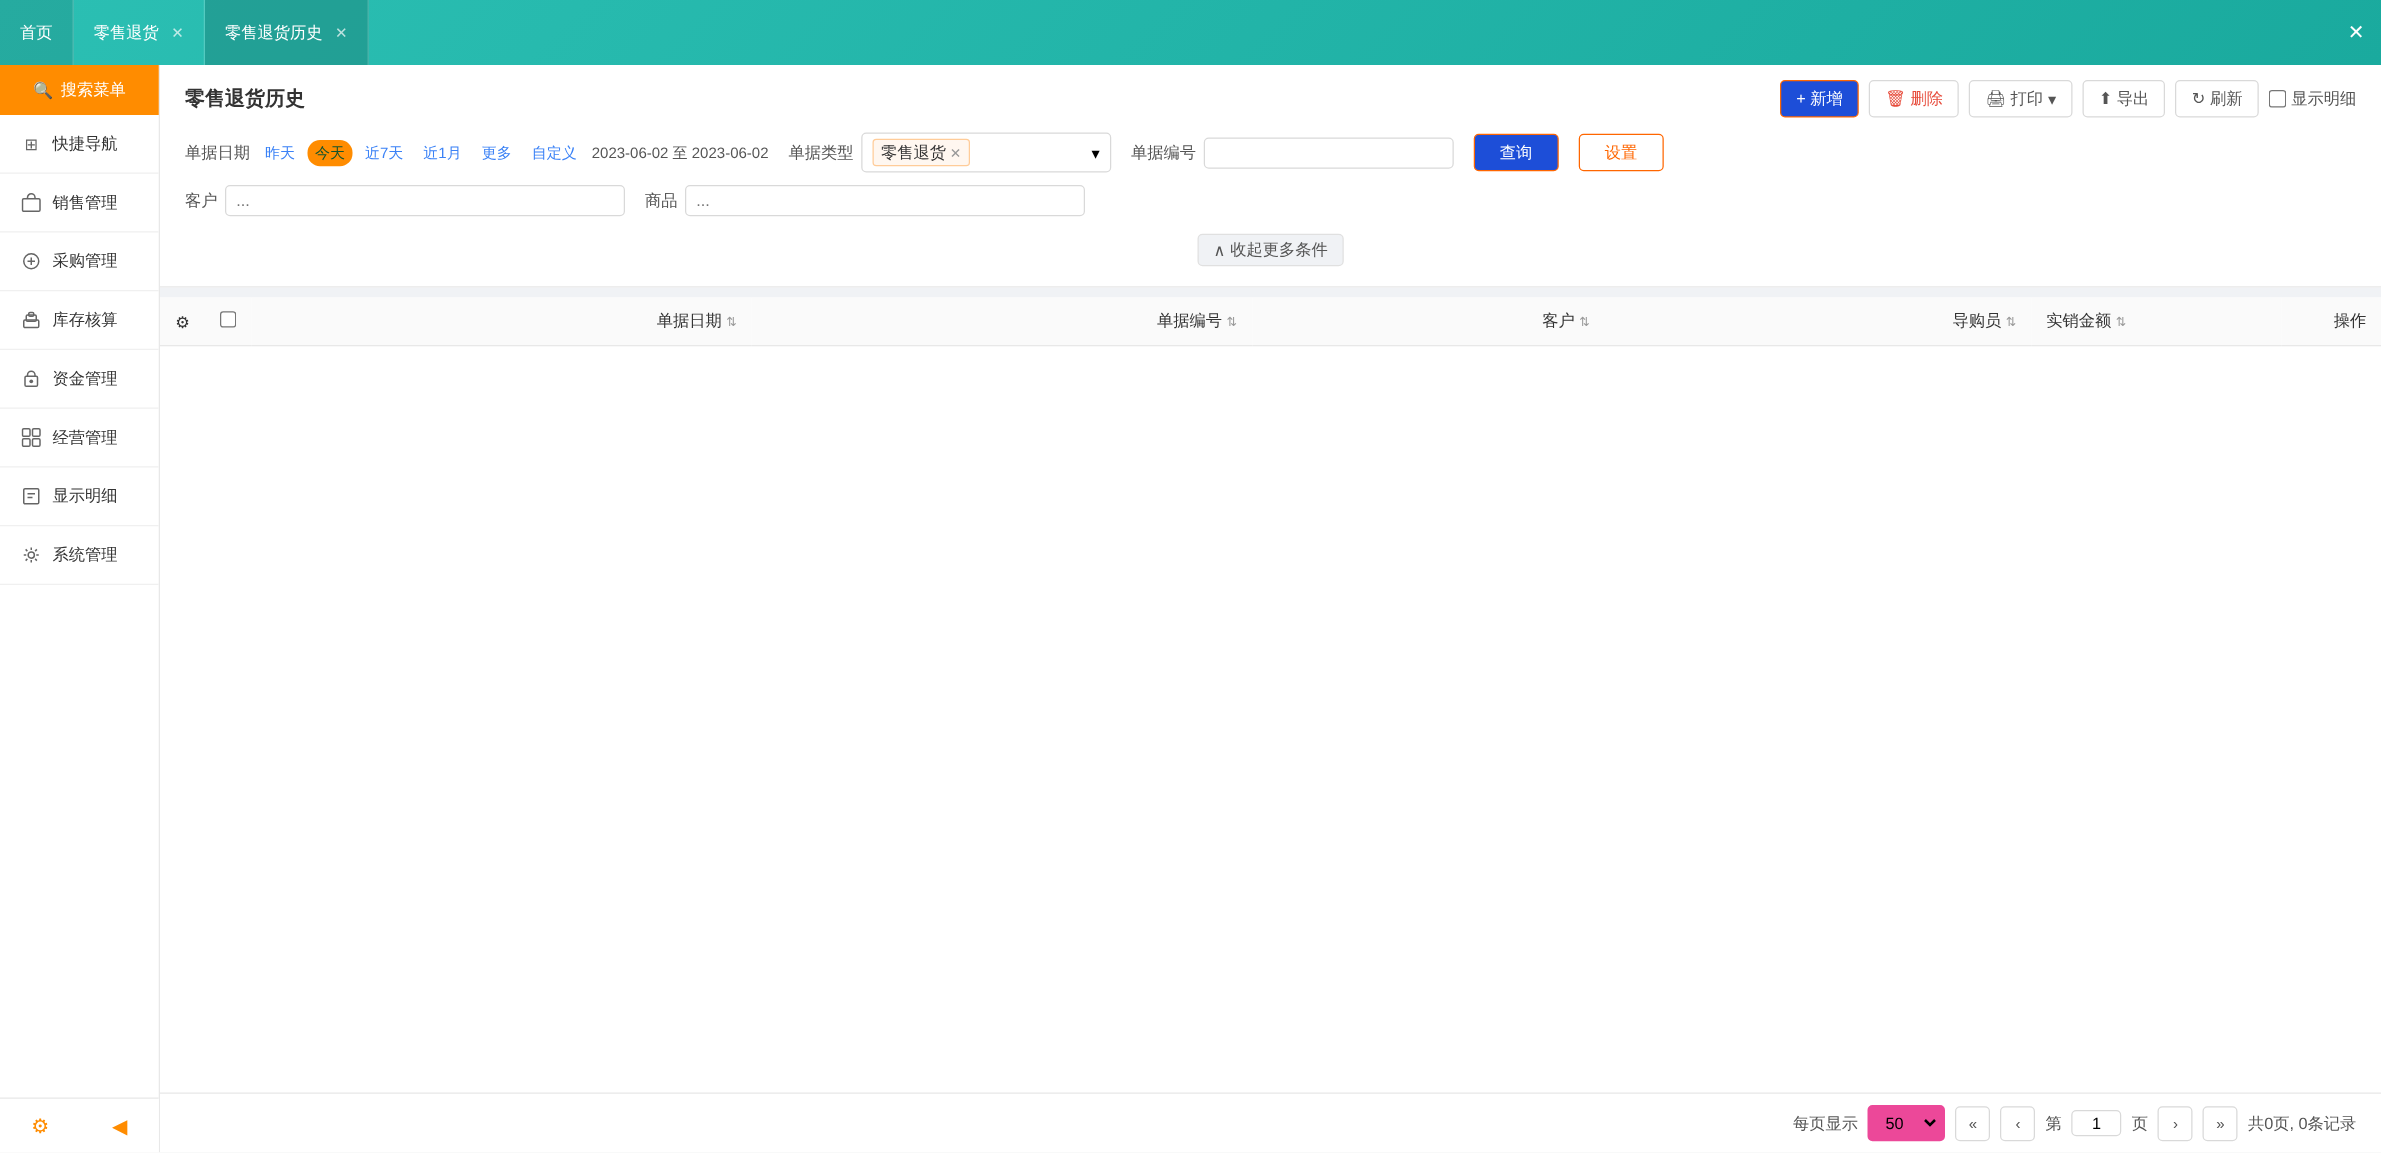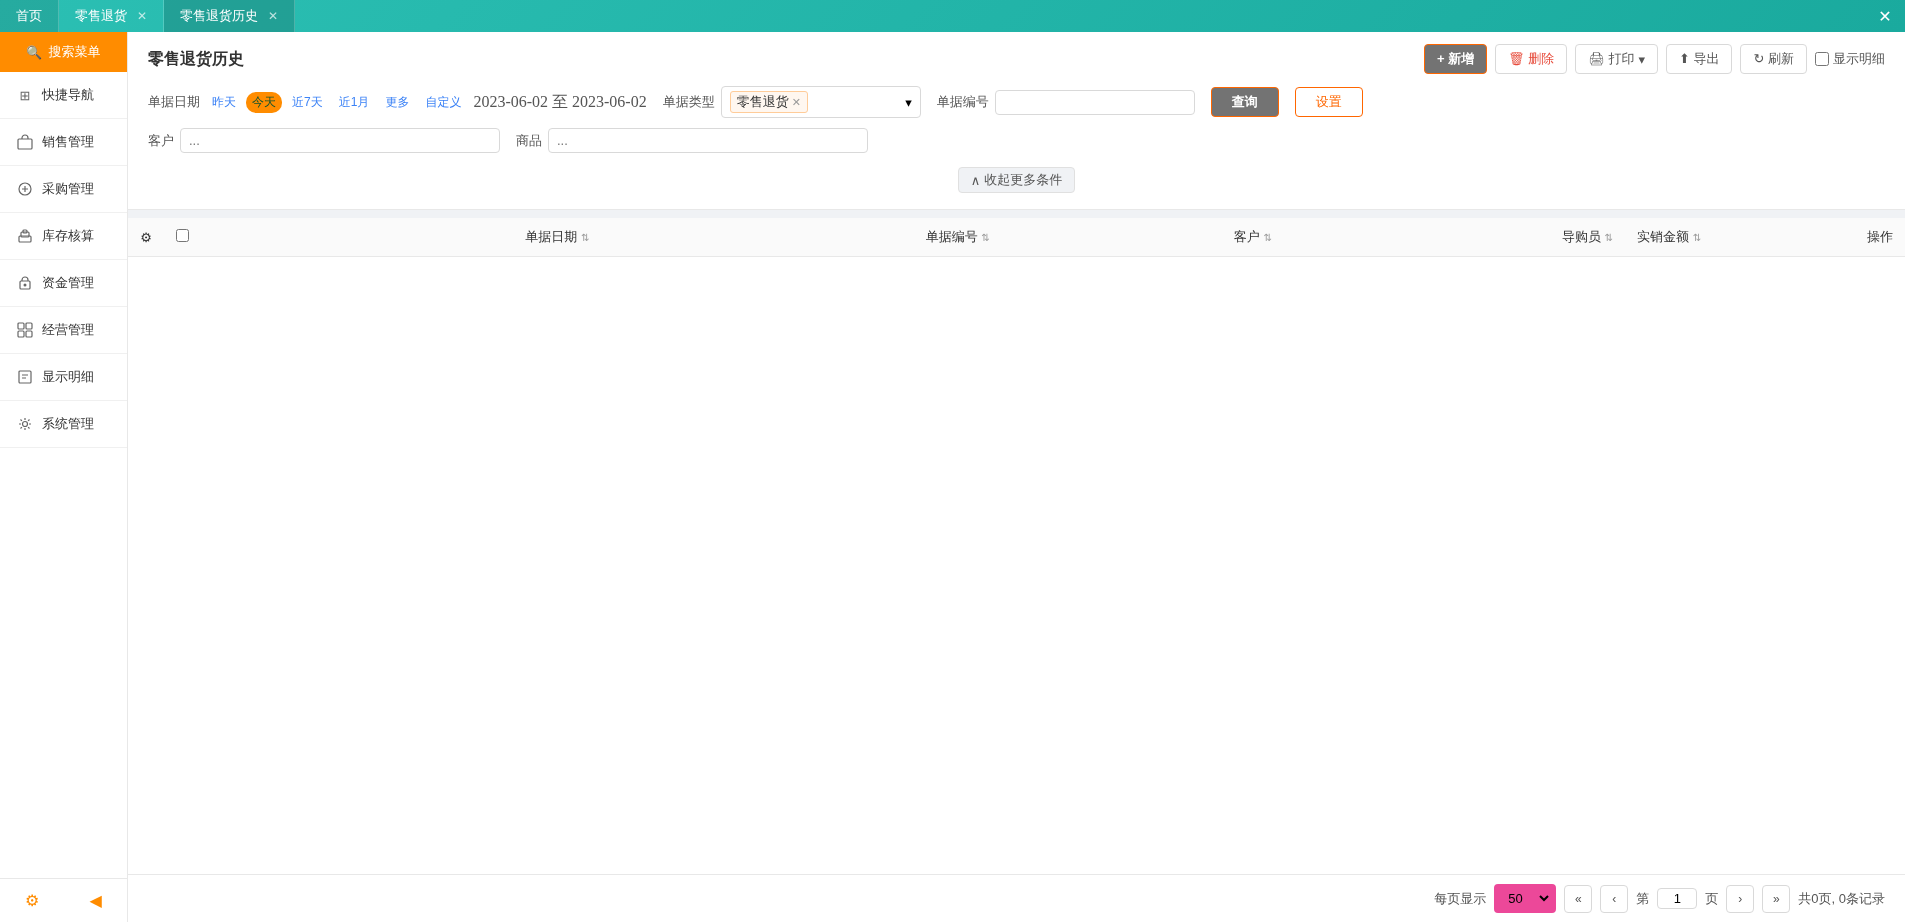--- a/index.html
+++ b/index.html
@@ -1,20 +1,20 @@
 <!DOCTYPE html>
 <html><head>
   <meta charset="utf-8">
   <style>
     * { box-sizing: border-box; margin: 0; padding: 0; font-family: 'Microsoft YaHei', Arial, sans-serif; font-size: 13px; }
     body { display: flex; flex-direction: column; height: 922px; overflow: hidden; background: #f5f5f5; }
 
     
     .top-bar {
-      height: 32px;
+      height: 52px;
       background: linear-gradient(135deg, #2bbfb3, #1aaa9e);
       display: flex;
       align-items: center;
       padding: 0 0 0 0;
       flex-shrink: 0;
     }
     .top-bar-tabs {
       display: flex;
       align-items: stretch;
       height: 100%;
@@ -154,24 +154,23 @@
       gap: 4px;
       padding: 5px 12px;
       border: 1px solid #d9d9d9;
       background: #fff;
       border-radius: 4px;
       cursor: pointer;
       color: #555;
       font-size: 13px;
     }
     .toolbar-btn.primary {
-      background: #737373;
+      background: #1d4ed8;
       color: #fff;
       border-color: #ff6600;
-      font-weight: bold;
     }
     .toolbar-btn.secondary {
       background: #fff;
       color: #ff6600;
       border-color: #ff6600;
     }
     .toolbar-btn-red {
       color: #e74c3c;
       border-color: #d9d9d9;
     }
@@ -220,22 +219,21 @@
       font-size: 12px;
       border-radius: 3px;
     }
     .date-opt.active {
       background: #ff8c00;
       color: #14532d;
       border-radius: 10px;
     }
     .date-range {
       color: #555;
-      font-size: 16px;
-      font-family: Liberation Serif, serif;
+      font-size: 12px;
     }
     .filter-select {
       display: flex;
       align-items: center;
       min-width: 200px;
       border: 1px solid #d9d9d9;
       border-radius: 4px;
       padding: 4px 8px;
       background: #fff;
       cursor: pointer;

